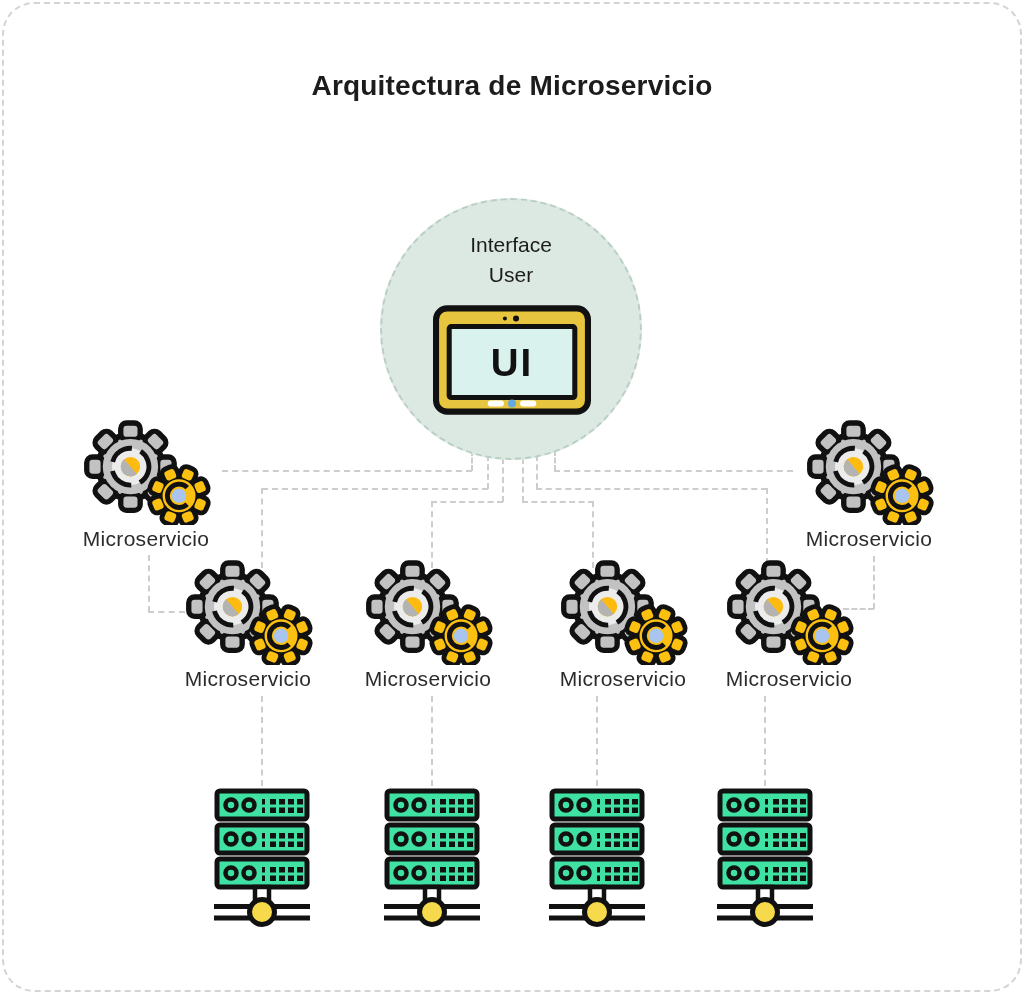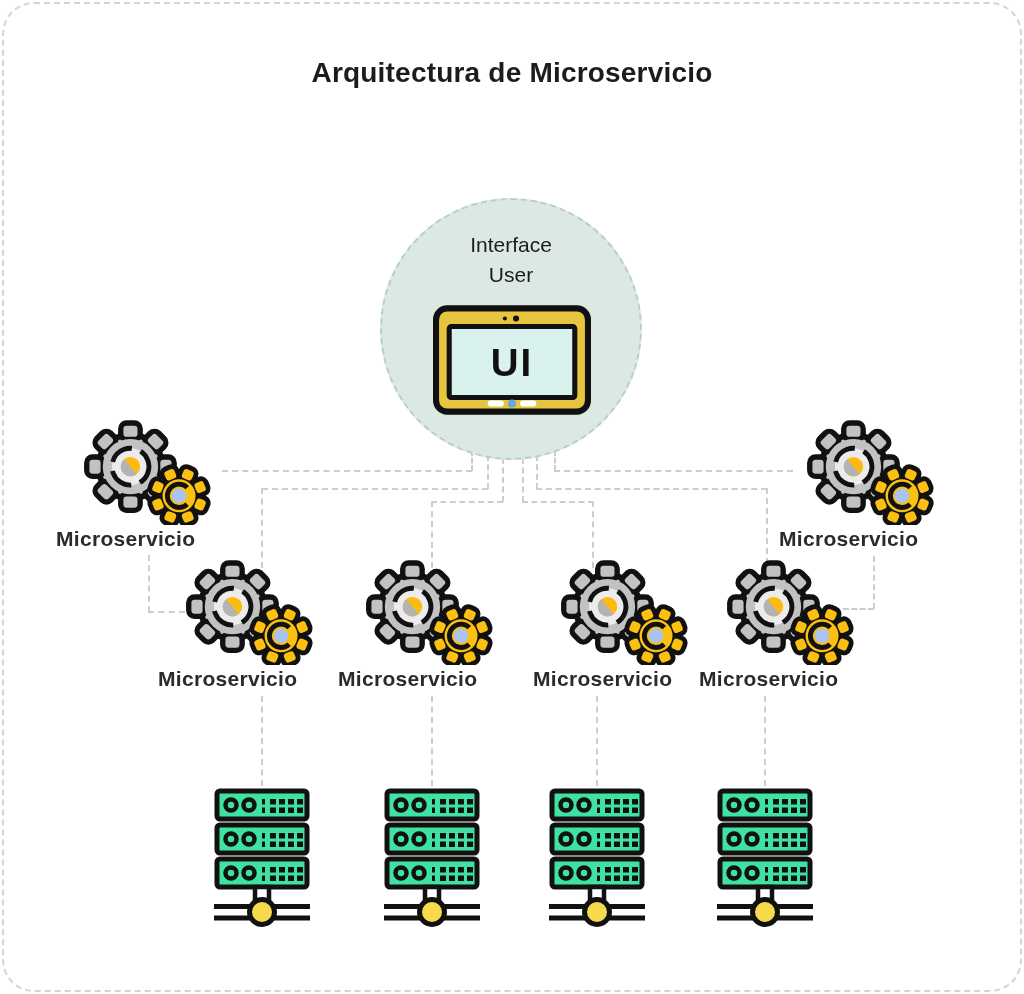--- a/index.html
+++ b/index.html
@@ -5,38 +5,38 @@
   html,body { margin:0; padding:0; background:#ffffff; }
   .canvas {
     position:relative; width:1024px; height:994px; background:#fff;
     font-family:"Liberation Sans","DejaVu Sans",sans-serif; overflow:hidden;
   }
   .outer-border {
     position:absolute; inset:2px; border:2px dashed var(--border-dash);
     border-radius:32px; pointer-events:none; z-index:0;
   }
   .title {
-    position:absolute; top:57px; left:0; width:100%; text-align:center;
+    position:absolute; top:70px; left:0; width:100%; text-align:center;
     font-size:28px; font-weight:700; color:var(--text); letter-spacing:.2px; z-index:3;
   }
   
   .conn-h { position:absolute; border-top:2px dashed var(--connector); z-index:1; }
   .conn-v { position:absolute; border-left:2px dashed var(--connector); z-index:1; }
   
   .ui-circle {
     position:absolute; left:380px; top:198px; width:262px; height:262px;
     background:var(--circle-fill); border:2px dashed var(--circle-border);
     border-radius:50%; box-sizing:border-box; text-align:center; z-index:2;
   }
   .ui-circle .ui-label {
     margin-top:30px; font-size:21px; line-height:30px; color:var(--text);
   }
   .ui-circle .tablet { position:absolute; left:51px; top:105px; }
   
-  .ms-node { position:absolute; width:180px; text-align:left; z-index:2;font-weight:bold; }
+  .ms-node { position:absolute; width:180px; text-align:center; z-index:2; }
   .ms-node svg { display:block; margin:0 auto; }
   .ms-label { font-size:21px; color:#2b2b2b; letter-spacing:.3px; margin-top:2px; }
   
   .server-node { position:absolute; z-index:2; }
 </style>
 </head>
 <body>
 
 <svg width="0" height="0" style="position:absolute" aria-hidden="true">
   <defs>

